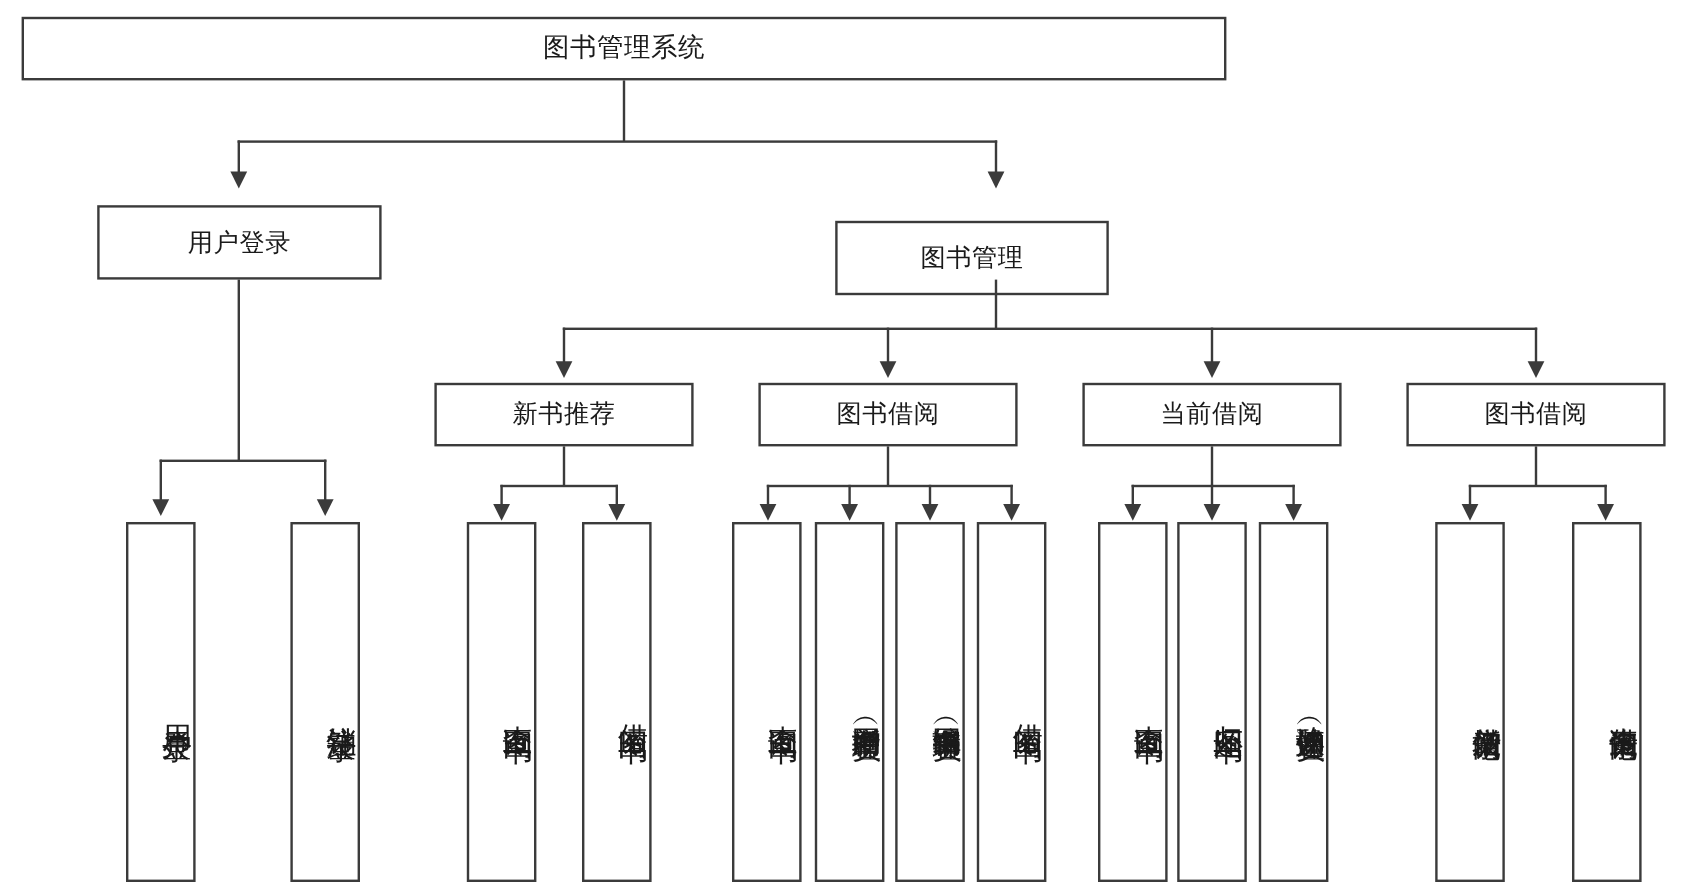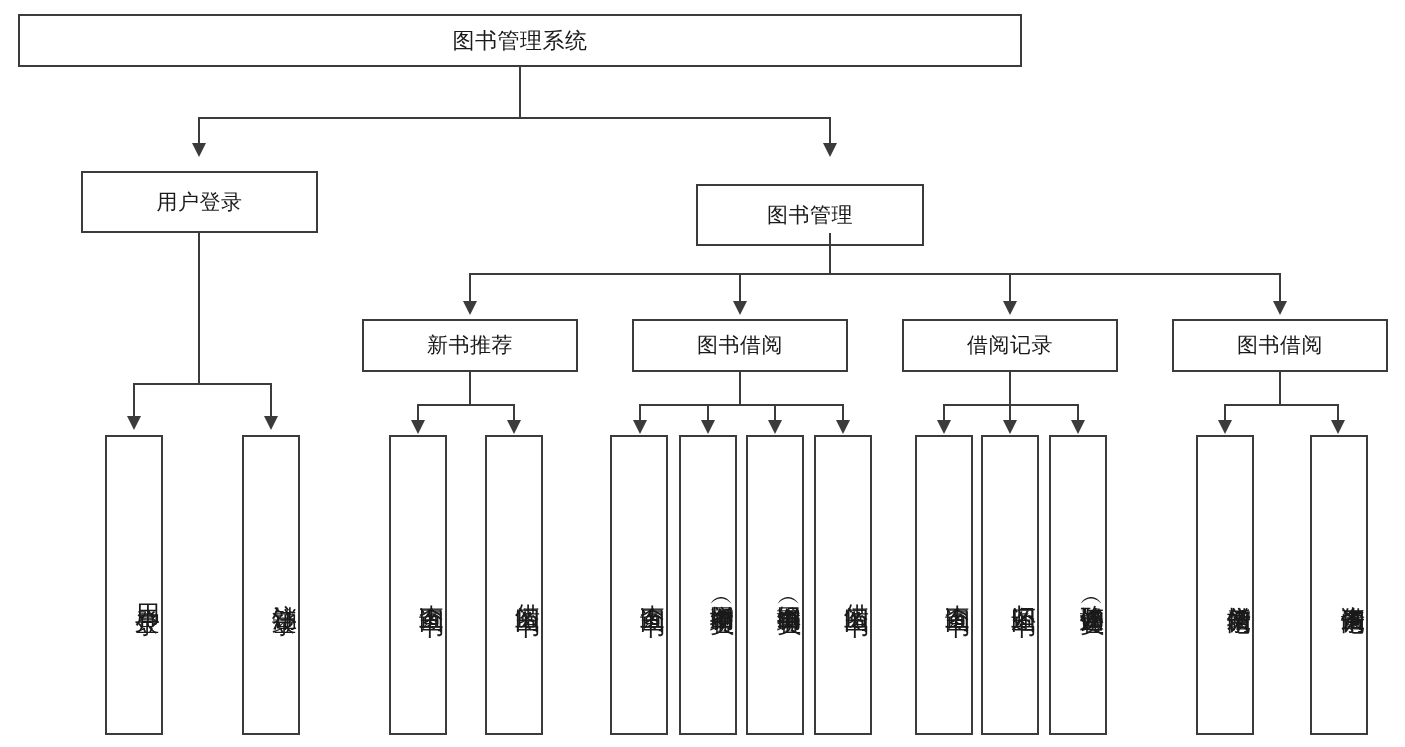--- a/index.html
+++ b/index.html
@@ -109,21 +109,21 @@
   <div class="arrow" style="left:463px; top:301px;"></div>
   <div class="vline" style="left:739px; top:273px; width:2px; height:30px;"></div>
   <div class="arrow" style="left:733px; top:301px;"></div>
   <div class="vline" style="left:1009px; top:273px; width:2px; height:30px;"></div>
   <div class="arrow" style="left:1003px; top:301px;"></div>
   <div class="vline" style="left:1279px; top:273px; width:2px; height:30px;"></div>
   <div class="arrow" style="left:1273px; top:301px;"></div>
 
   <div class="node h" style="left:632px; top:319px; width:216px; height:53px;">图书借阅</div>
   <div class="node h" style="left:362px; top:319px; width:216px; height:53px;">新书推荐</div>
-  <div class="node h" style="left:902px; top:319px; width:216px; height:53px;">借阅记录</div>
+  <div class="node h" style="left:902px; top:319px; width:216px; height:53px;">当前借阅</div>
   <div class="node h" style="left:1172px; top:319px; width:216px; height:53px;">图书借阅</div>
 
   <div class="vline" style="left:469px; top:372px; width:2px; height:33px;"></div>
   <div class="hline" style="left:417px; top:404px; width:98px; height:2px;"></div>
   <div class="vline" style="left:417px; top:404px; width:2px; height:18px;"></div>
   <div class="arrow" style="left:411px; top:420px;"></div>
   <div class="vline" style="left:513px; top:404px; width:2px; height:18px;"></div>
   <div class="arrow" style="left:507px; top:420px;"></div>
 
   <div class="vline" style="left:739px; top:372px; width:2px; height:33px;"></div>

